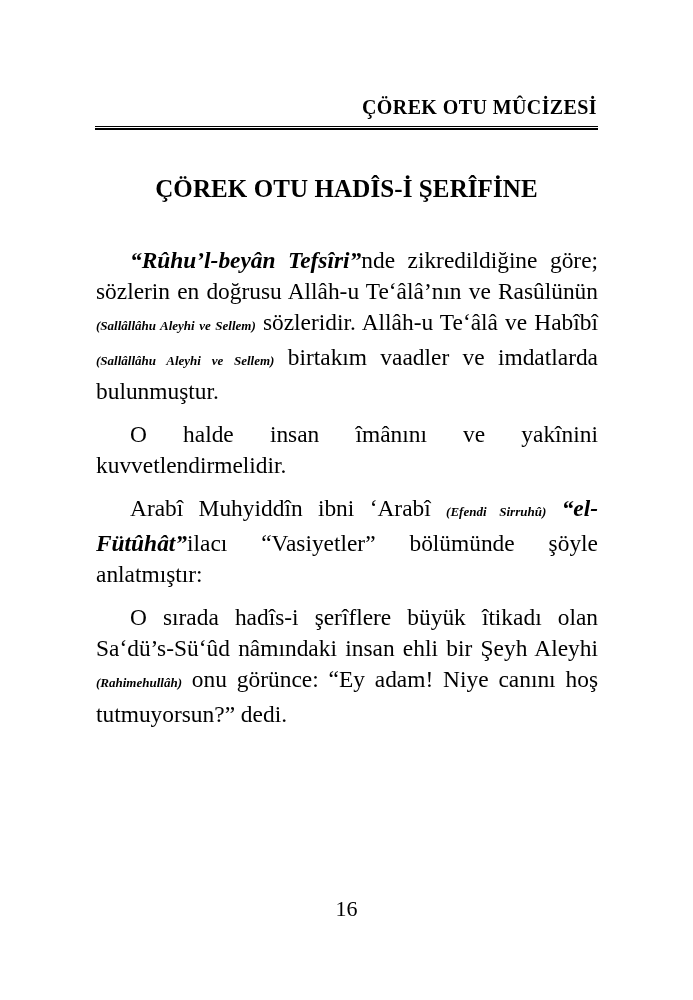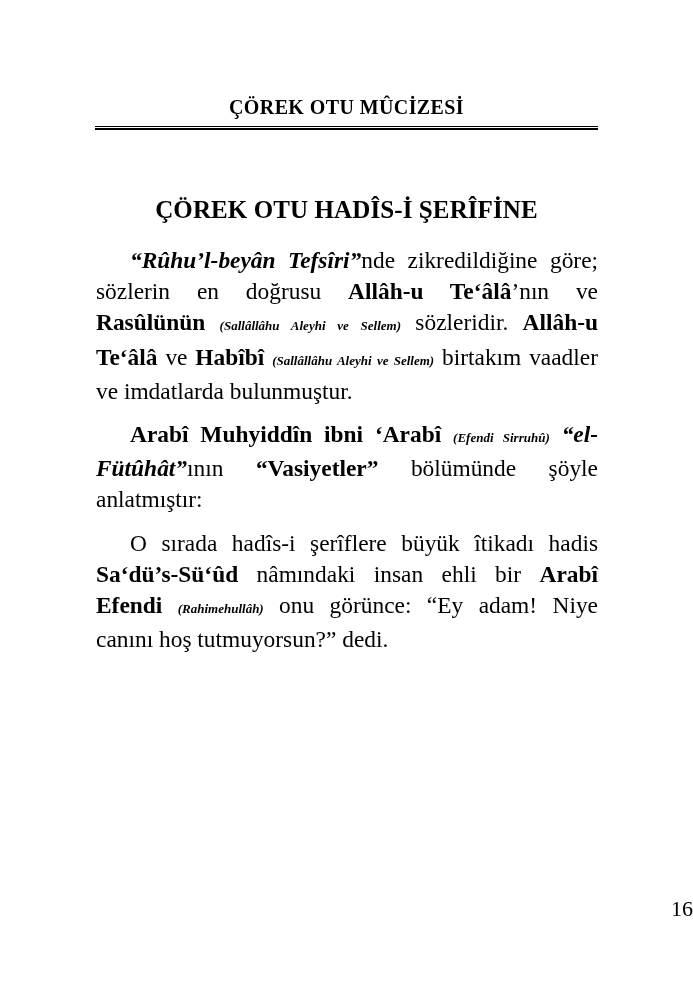--- a/index.html
+++ b/index.html
@@ -22,21 +22,21 @@
     background: #ffffff;
     box-sizing: border-box;
   }
 
   
   .running-header {
     position: absolute;
     left: 96px;
     top: 96px;
     width: 501px;
-    text-align: center;
+    text-align: right;
   }
   .running-header-title {
     font-size: 20px;
     font-weight: bold;
     letter-spacing: 0.4px;
     line-height: 1.1;
     white-space: nowrap;
   }
   .header-rule {
     position: absolute;
@@ -58,21 +58,21 @@
   .header-rule .rule-thick {
     width: 100%;
     height: 2px;
     background: #000000;
   }
 
   
   .chapter-title {
     position: absolute;
     left: 96px;
-    top: 177px;
+    top: 156px;
     width: 501px;
     text-align: center;
     font-size: 25px;
     font-weight: bold;
     line-height: 1.26;
     letter-spacing: 0.1px;
   }
   .chapter-title .t-line {
     display: block;
     white-space: nowrap;
@@ -89,35 +89,35 @@
     font-size: 23.4px;
     line-height: 31.2px;
     text-align: justify;
     text-justify: inter-word;
     margin: 0 0 12px 0;
     text-indent: 34px;
     hyphens: manual;
   }
   .para:last-child { margin-bottom: 0; }
 
-  .b   { font-weight: bold; }
+  .b   { font-weight: normal; }
   .bi  { font-weight: bold; font-style: italic; }
   .hon {
     font-weight: bold;
     font-style: italic;
     font-size: 13px;
   }
 
   
   .folio {
     position: absolute;
     left: 0;
     top: 898px;
     width: 693px;
-    text-align: right;
+    text-align: center;
     font-size: 22px;
     line-height: 1;
   }
 </style>
 </head>
 <body>
 
 <div class="page">
 
   <div class="running-header">
@@ -129,19 +129,20 @@
     <div class="rule-gap"></div>
     <div class="rule-thick"></div>
   </div>
 
   <h1 class="chapter-title">
     <span class="t-line">ÇÖREK OTU HADÎS-İ ŞERÎFİNE</span>
   </h1>
 
   <div class="body-text">
     <p class="para"><span class="bi">“Rûhu’l-beyân Tefsîri”</span><span>nde zikredildiğine göre; sözlerin en doğrusu </span><span class="b">Allâh-u Te‘âlâ</span><span>’nın ve </span><span class="b">Rasûlünün</span><span> </span><span class="hon">(Sallâllâhu Aleyhi ve Sellem)</span><span> sözleridir. </span><span class="b">Allâh-u Te‘âlâ</span><span> ve </span><span class="b">Habîbî</span><span> </span><span class="hon">(Sallâllâhu Aleyhi ve Sellem)</span><span> birtakım vaadler ve imdatlarda bulunmuştur.</span></p>
-    <p class="para"><span class="b">Arabî Muhyiddîn ibni ‘Arabî</span><span> </span><span class="hon">(Efendi Sirruhû)</span><span> </span><span class="bi">“el-Fütûhât”</span><span>ının </span><span class="b">“Vasiyetler”</span><span> bölümünde şöyle anlatmıştır:</span></p>
-    <p class="para"><span>O sırada hadîs-i şerîflere büyük îtikadı hadis </span><span class="b">Sa‘dü’s-Sü‘ûd</span><span> nâmındaki insan ehli bir </span><span class="b">Arabî Efendi</span><span> </span><span class="hon">(Rahimehullâh)</span><span> onu görünce: “Ey adam! Niye canını hoş tutmuyorsun?” dedi.</span></p>
+    <p class="para"><span>O halde insan îmânını ve yakînini kuvvetlendirmelidir.</span></p>
+    <p class="para"><span class="b">Arabî Muhyiddîn ibni ‘Arabî</span><span> </span><span class="hon">(Efendi Sirruhû)</span><span> </span><span class="bi">“el-Fütûhât”</span><span>ilacı </span><span class="b">“Vasiyetler”</span><span> bölümünde şöyle anlatmıştır:</span></p>
+    <p class="para"><span>O sırada hadîs-i şerîflere büyük îtikadı olan </span><span class="b">Sa‘dü’s-Sü‘ûd</span><span> nâmındaki insan ehli bir </span><span class="b">Şeyh Aleyhi</span><span> </span><span class="hon">(Rahimehullâh)</span><span> onu görünce: “Ey adam! Niye canını hoş tutmuyorsun?” dedi.</span></p>
   </div>
 
   <div class="folio">16</div>
 
 </div>
 
 </body></html>

